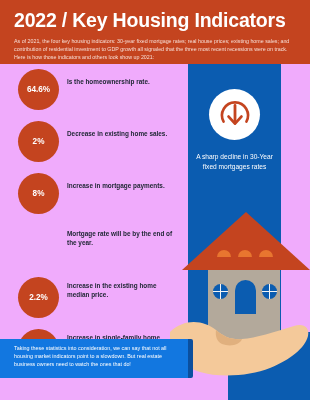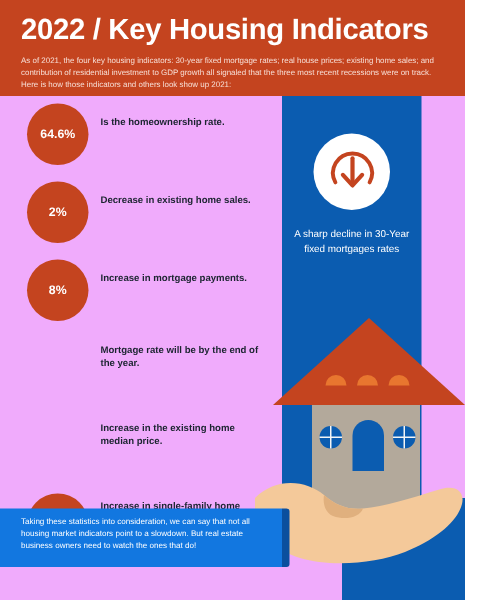--- a/index.html
+++ b/index.html
@@ -250,20 +250,21 @@
     <div class="stat-row">
       <div class="stat-circle">8%</div>
       <div class="stat-label">Increase in mortgage payments.</div>
     </div>
 
     <div class="stat-row two-line">
       <div class="stat-label">Mortgage rate will be by the end of the year.</div>
     </div>
 
     <div class="stat-row two-line">
+      <div class="stat-circle">2.2%</div>
       <div class="stat-label">Increase in the existing home median price.</div>
     </div>
 
     <div class="stat-row two-line">
       <div class="stat-circle">8%</div>
       <div class="stat-label">Increase in single-family home housing.</div>
     </div>
 
   </div>
 

